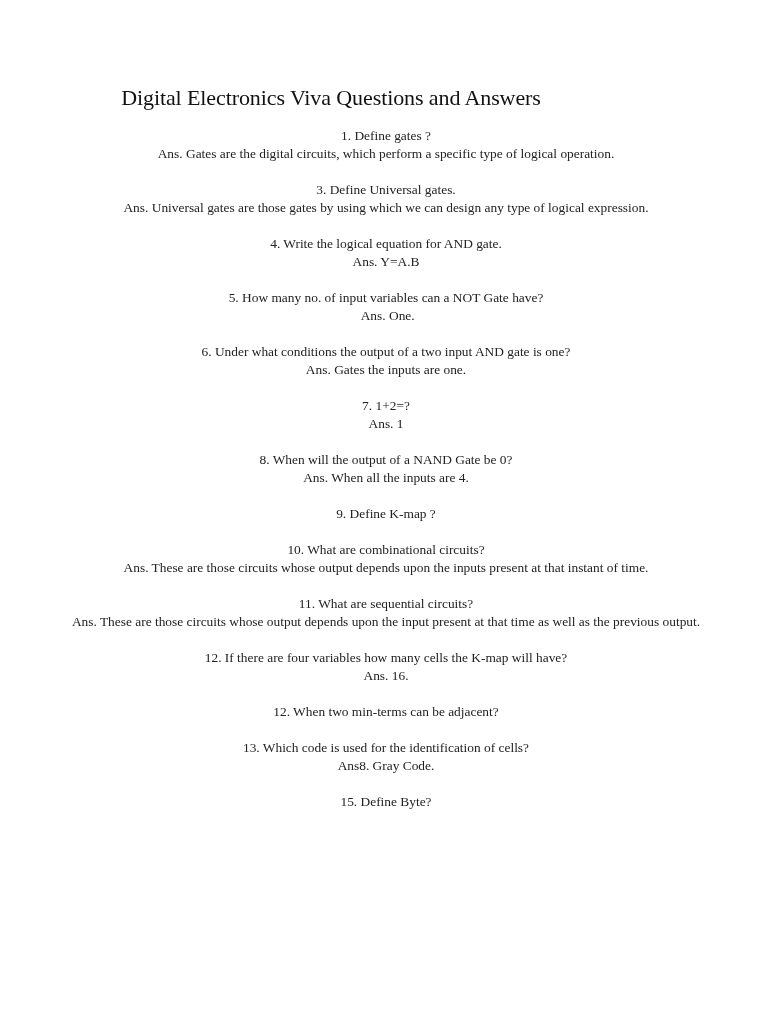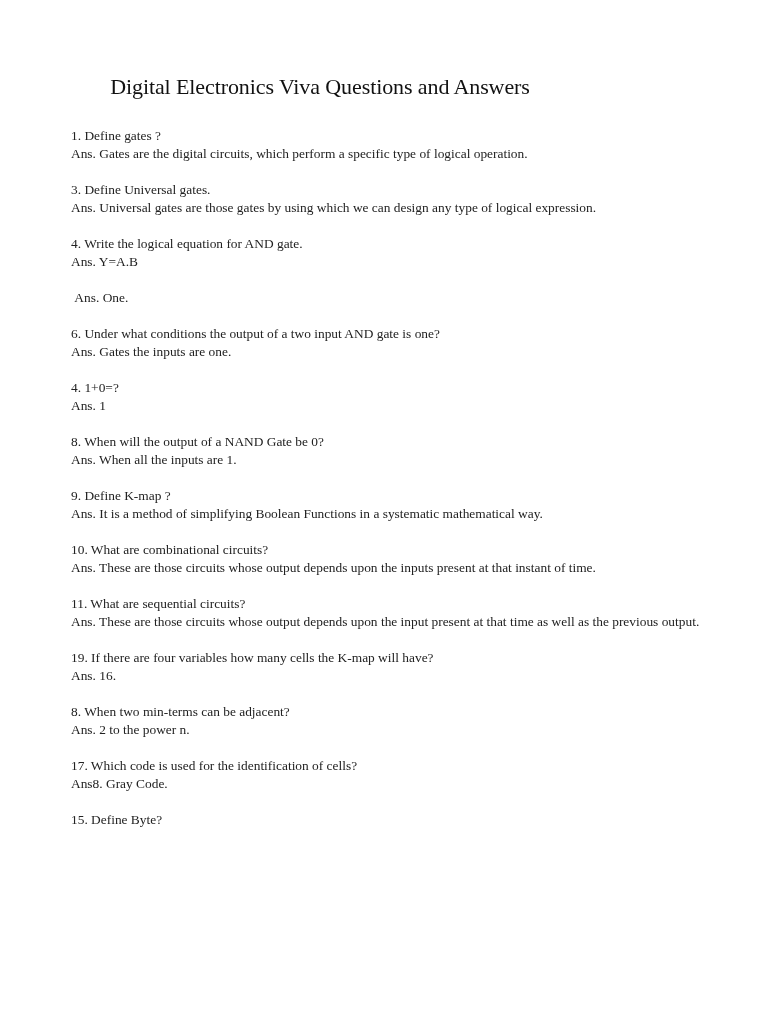--- a/index.html
+++ b/index.html
@@ -26,36 +26,37 @@
     .title {
       position: absolute;
       top: 72px;
       left: 0;
       width: 640px;
       text-align: center;
       font-size: 22px;
       line-height: 30px;
       font-weight: normal;
       color: #111111;
-      margin: 0;
+      margin: 11px;
       letter-spacing: -0.1px;
     }
     .qa-list {
       position: absolute;
       left: 71px;
       top: 127px;
       width: 630px;
       margin: 0;
       padding: 0;
     }
     .qa-item {
       margin: 0 0 18px 0;
       font-size: 13.4px;
       line-height: 18px;
       color: #222222;
+      text-align: center;
     }
     .qa-q, .qa-a {
       display: block;
       white-space: pre-wrap;
     }
   </style>
 </head>
 <body>
 
 <div class="page">
@@ -68,55 +69,54 @@
     </div>
     <div class="qa-item">
       <span class="qa-q">3. Define Universal gates.</span>
       <span class="qa-a">Ans. Universal gates are those gates by using which we can design any type of logical expression.</span>
     </div>
     <div class="qa-item">
       <span class="qa-q">4. Write the logical equation for AND gate.</span>
       <span class="qa-a">Ans. Y=A.B</span>
     </div>
     <div class="qa-item">
+      <span class="qa-q">5. How many no. of input variables can a NOT Gate have?</span>
       <span class="qa-a"> Ans. One.</span>
     </div>
     <div class="qa-item">
       <span class="qa-q">6. Under what conditions the output of a two input AND gate is one?</span>
       <span class="qa-a">Ans. Gates the inputs are one.</span>
     </div>
     <div class="qa-item">
-      <span class="qa-q">4. 1+0=?</span>
+      <span class="qa-q">7. 1+2=?</span>
       <span class="qa-a">Ans. 1</span>
     </div>
     <div class="qa-item">
       <span class="qa-q">8. When will the output of a NAND Gate be 0?</span>
-      <span class="qa-a">Ans. When all the inputs are 1.</span>
+      <span class="qa-a">Ans. When all the inputs are 4.</span>
     </div>
     <div class="qa-item">
       <span class="qa-q">9. Define K-map ?</span>
-      <span class="qa-a">Ans. It is a method of simplifying Boolean Functions in a systematic mathematical way.</span>
     </div>
     <div class="qa-item">
       <span class="qa-q">10. What are combinational circuits?</span>
       <span class="qa-a">Ans. These are those circuits whose output depends upon the inputs present at that instant of time.</span>
     </div>
     <div class="qa-item">
       <span class="qa-q">11. What are sequential circuits?</span>
       <span class="qa-a">Ans. These are those circuits whose output depends upon the input present at that time as well as the previous output.</span>
     </div>
     <div class="qa-item">
-      <span class="qa-q">19. If there are four variables how many cells the K-map will have?</span>
+      <span class="qa-q">12. If there are four variables how many cells the K-map will have?</span>
       <span class="qa-a">Ans. 16.</span>
     </div>
     <div class="qa-item">
-      <span class="qa-q">8. When two min-terms can be adjacent?</span>
-      <span class="qa-a">Ans. 2 to the power n.</span>
+      <span class="qa-q">12. When two min-terms can be adjacent?</span>
     </div>
     <div class="qa-item">
-      <span class="qa-q">17. Which code is used for the identification of cells?</span>
+      <span class="qa-q">13. Which code is used for the identification of cells?</span>
       <span class="qa-a">Ans8. Gray Code.</span>
     </div>
     <div class="qa-item">
       <span class="qa-q">15. Define Byte?</span>
     </div>
   </div>
 </div>
 
 </body></html>

